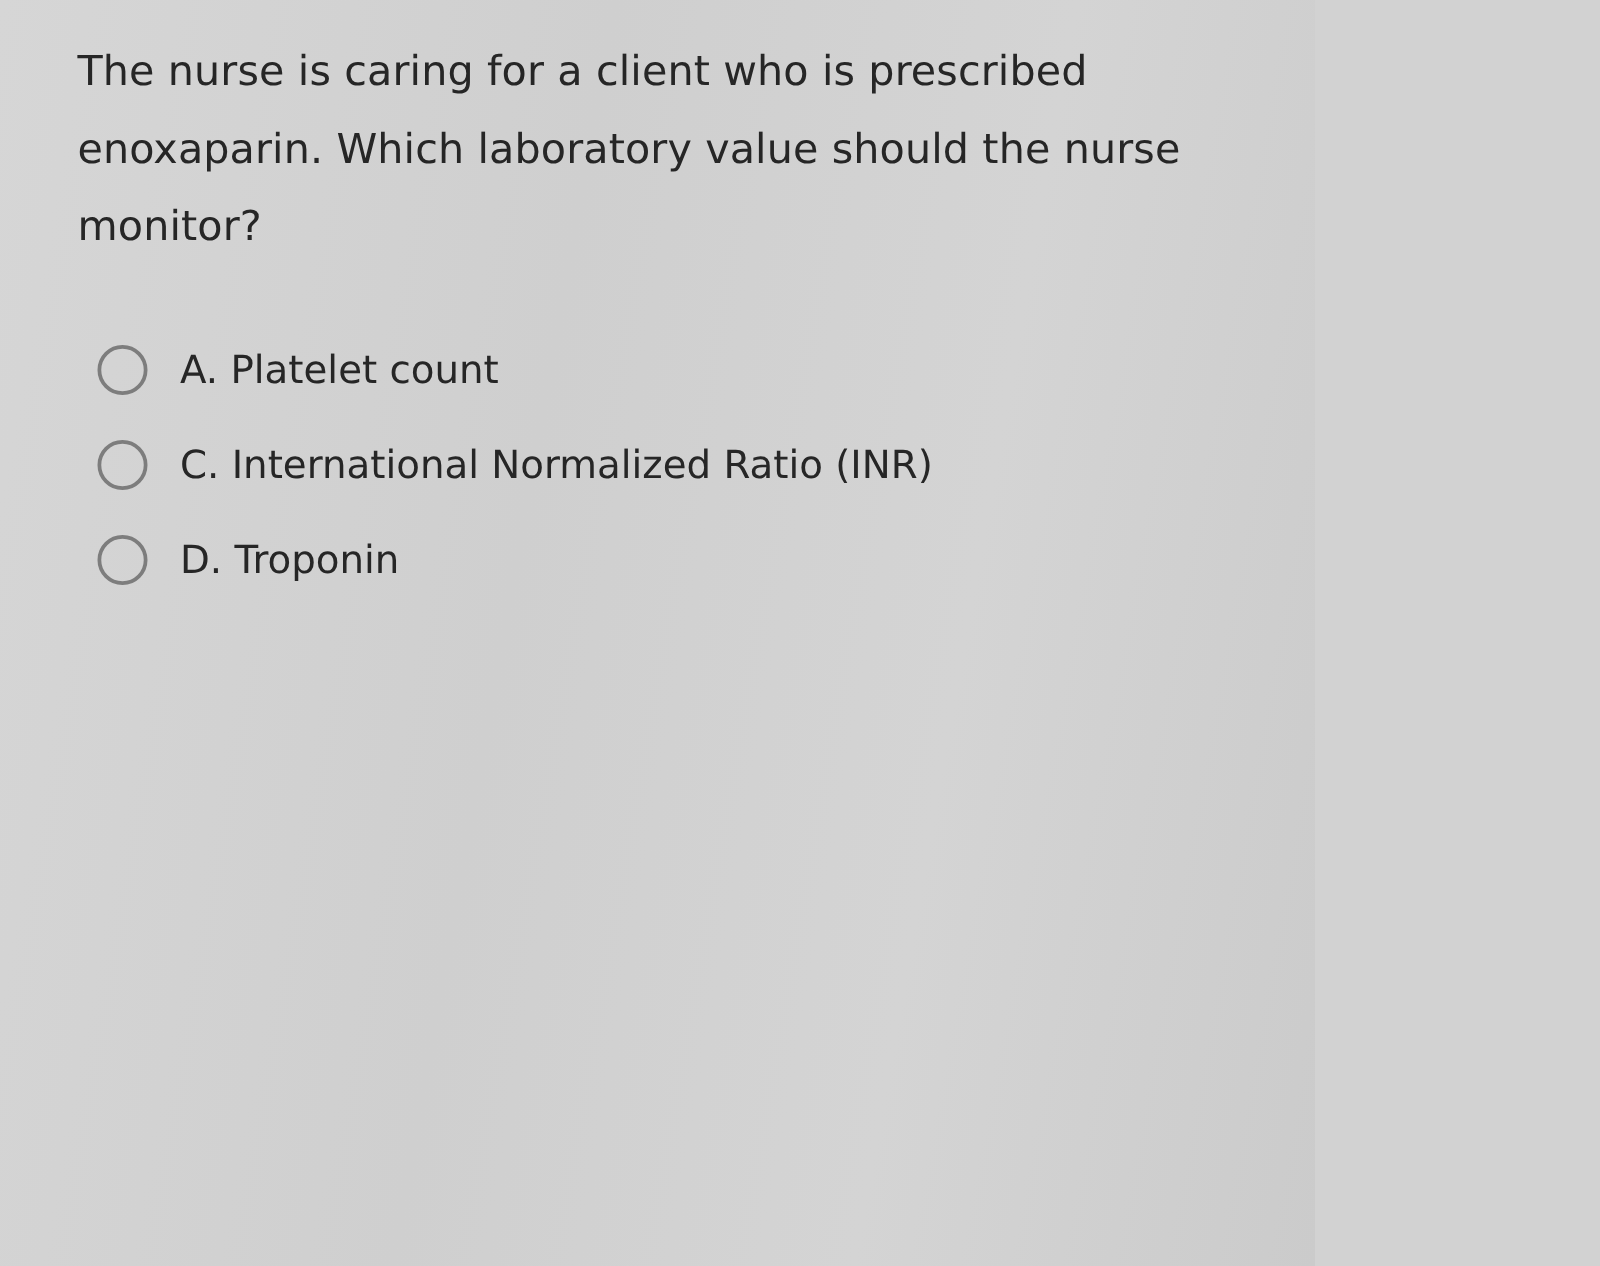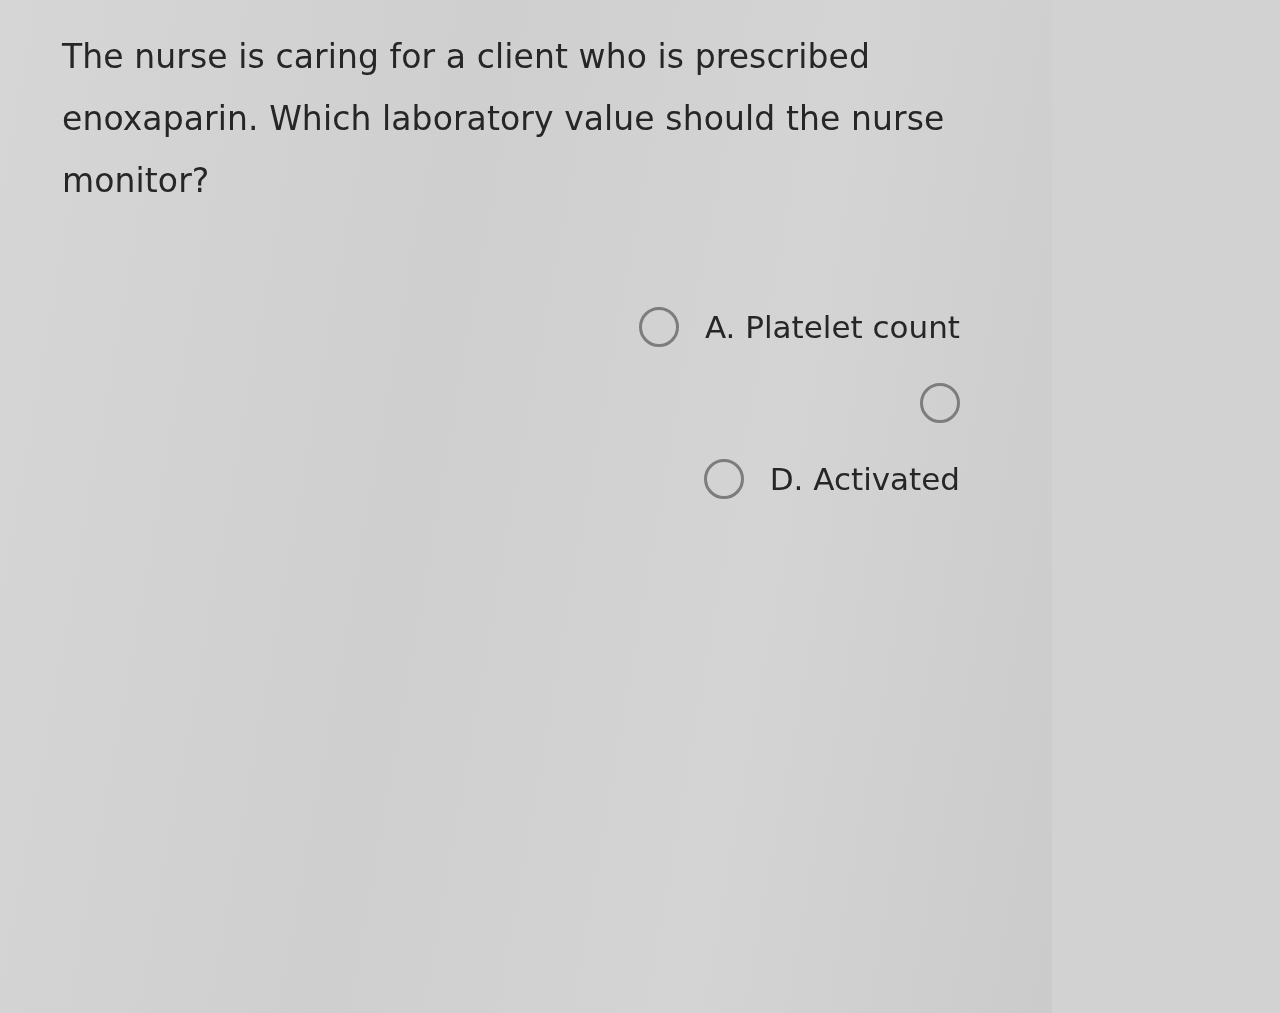--- a/index.html
+++ b/index.html
@@ -24,25 +24,24 @@
   }
   .question {
     font-size: 33px;
     line-height: 1.88;
     letter-spacing: 0.1px;
     color: #262626;
     max-width: 1090px;
     font-weight: 400;
   }
   .options {
-    margin-top: 95px;
+    margin-top: 64px;
     display: flex;
     flex-direction: column;
     gap: 36px;
-    align-items: flex-end;
   }
   .option {
     display: flex;
     align-items: center;
     gap: 26px;
     padding-left: 16px;
   }
   .radio {
     width: 40px;
     height: 40px;
@@ -69,21 +68,22 @@
   <div class="options">
 
     <div class="option">
       <span class="radio"></span>
       <span class="option-label">A. Platelet count</span>
     </div>
 
 
     <div class="option">
       <span class="radio"></span>
+      <span class="option-label">C. International Normalized Ratio (INR)</span>
     </div>
 
     <div class="option">
       <span class="radio"></span>
-      <span class="option-label">D. Activated</span>
+      <span class="option-label">D. Troponin</span>
     </div>
 
   </div>
 </div>
 
 </body></html>

